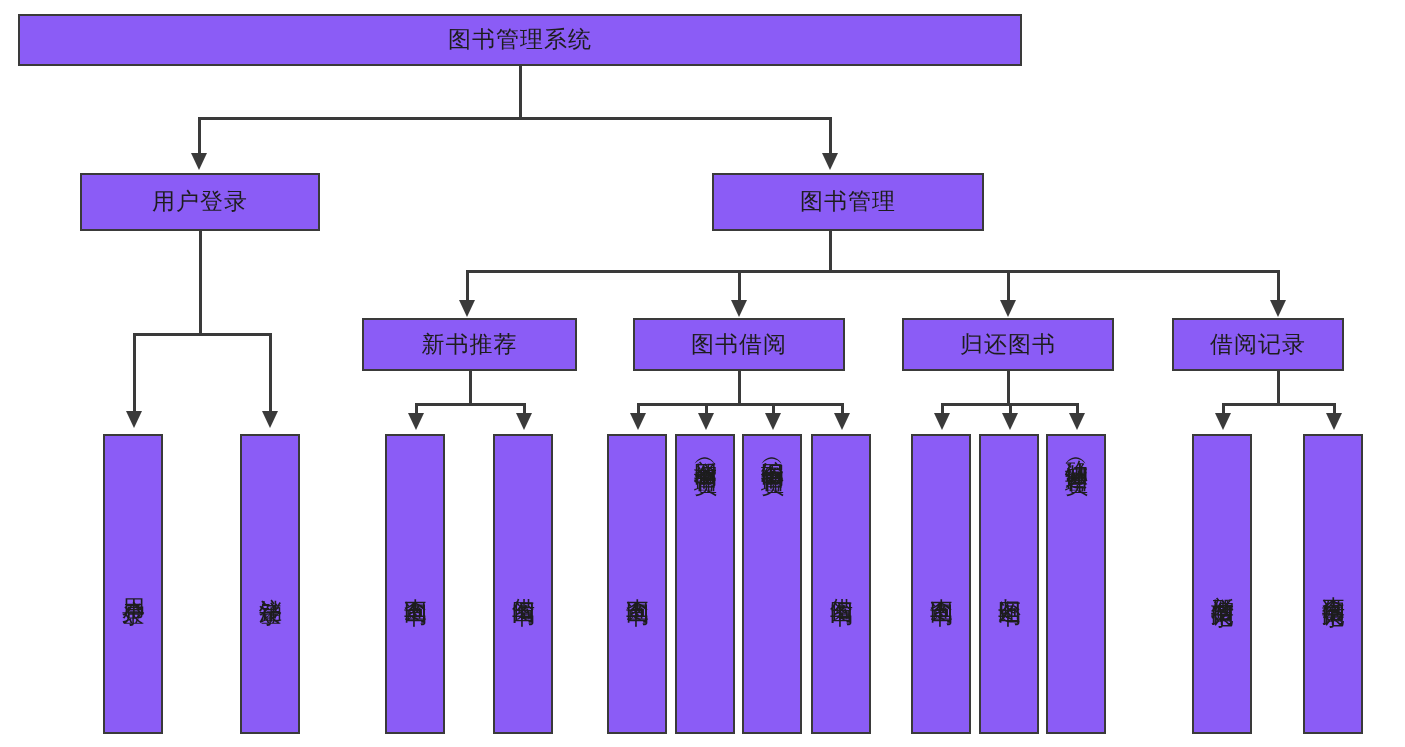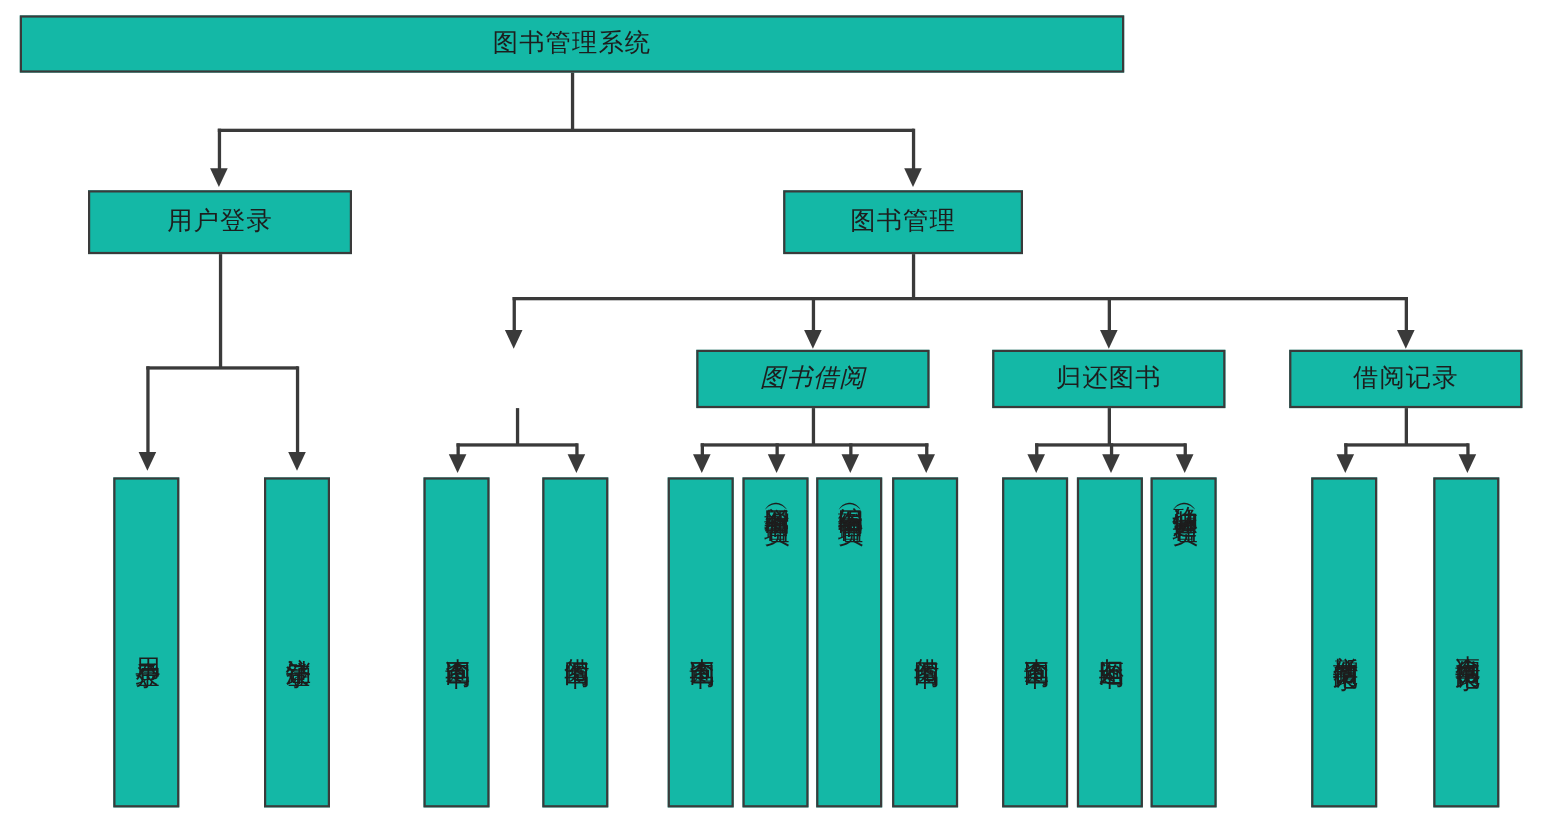--- a/index.html
+++ b/index.html
@@ -15,21 +15,21 @@
     position: relative;
     width: 1405px;
     height: 747px;
     background: #ffffff;
     overflow: hidden;
   }
   
   .node {
     position: absolute;
     box-sizing: border-box;
-    background: #14b8a6;
+    background: #8b5cf6;
     border: 2.5px solid #3a3a3a;
     display: flex;
     align-items: center;
     justify-content: center;
     color: #1d1d1d;
   }
   .node.horiz {
     font-size: 23px;
     letter-spacing: 1px;
     line-height: 1.1;
@@ -94,21 +94,21 @@
 
   <div class="vline" style="left:198px; top:117px; height:40px;"></div>
   <div class="arrow" style="left:191px; top:153px;"></div>
   <div class="vline" style="left:829px; top:117px; height:40px;"></div>
   <div class="arrow" style="left:822px; top:153px;"></div>
 
   <div class="node horiz" style="left:80px; top:173px; width:240px; height:58px;">
     <span>用户登录</span>
   </div>
 
-  <div class="node horiz" style="left:712px; top:173px; width:218px; height:58px;">
+  <div class="node horiz" style="left:712px; top:173px; width:272px; height:58px;">
     <span>图书管理</span>
   </div>
 
   <div class="vline" style="left:199px; top:231px; height:104px;"></div>
   <div class="hline" style="left:133px; top:333px; width:138px;"></div>
   <div class="vline" style="left:133px; top:333px; height:82px;"></div>
   <div class="arrow" style="left:126px; top:411px;"></div>
   <div class="vline" style="left:269px; top:333px; height:82px;"></div>
   <div class="arrow" style="left:262px; top:411px;"></div>
 
@@ -116,27 +116,30 @@
   <div class="hline" style="left:466px; top:270px; width:812px;"></div>
   <div class="vline" style="left:466px; top:270px; height:34px;"></div>
   <div class="arrow" style="left:459px; top:300px;"></div>
   <div class="vline" style="left:738px; top:270px; height:34px;"></div>
   <div class="arrow" style="left:731px; top:300px;"></div>
   <div class="vline" style="left:1007px; top:270px; height:34px;"></div>
   <div class="arrow" style="left:1000px; top:300px;"></div>
   <div class="vline" style="left:1277px; top:270px; height:34px;"></div>
   <div class="arrow" style="left:1270px; top:300px;"></div>
 
-  <div class="node horiz" style="left:633px; top:318px; width:212px; height:53px;font-style:italic;">
+  <div class="node horiz" style="left:362px; top:318px; width:215px; height:53px;">
+    <span>新书推荐</span>
+  </div>
+  <div class="node horiz" style="left:633px; top:318px; width:212px; height:53px;">
     <span>图书借阅</span>
   </div>
   <div class="node horiz" style="left:902px; top:318px; width:212px; height:53px;">
     <span>归还图书</span>
   </div>
-  <div class="node horiz" style="left:1172px; top:318px; width:212px; height:53px;">
+  <div class="node horiz" style="left:1172px; top:318px; width:172px; height:53px;">
     <span>借阅记录</span>
   </div>
 
   <div class="vline" style="left:469px; top:371px; height:34px;"></div>
   <div class="hline" style="left:415px; top:403px; width:110px;"></div>
   <div class="vline" style="left:415px; top:403px; height:14px;"></div>
   <div class="arrow" style="left:408px; top:413px;"></div>
   <div class="vline" style="left:523px; top:403px; height:14px;"></div>
   <div class="arrow" style="left:516px; top:413px;"></div>
 

